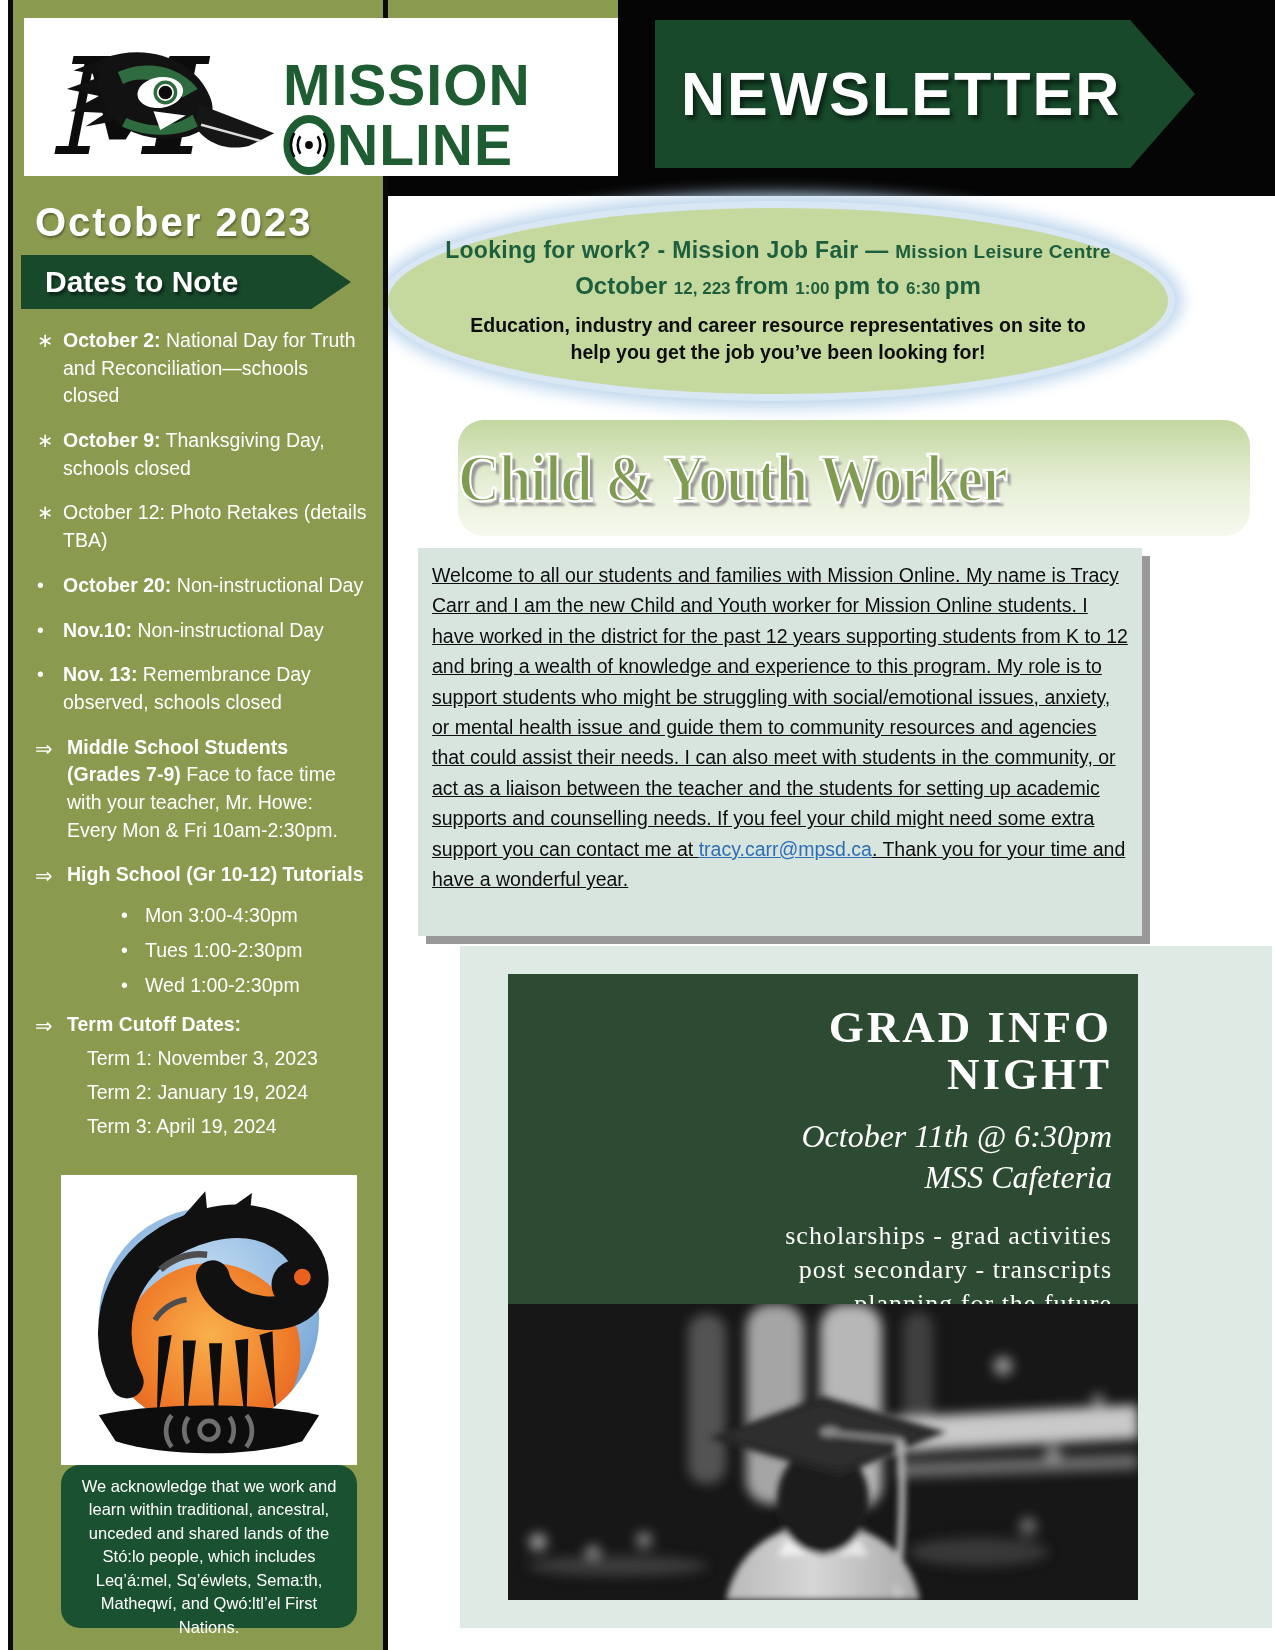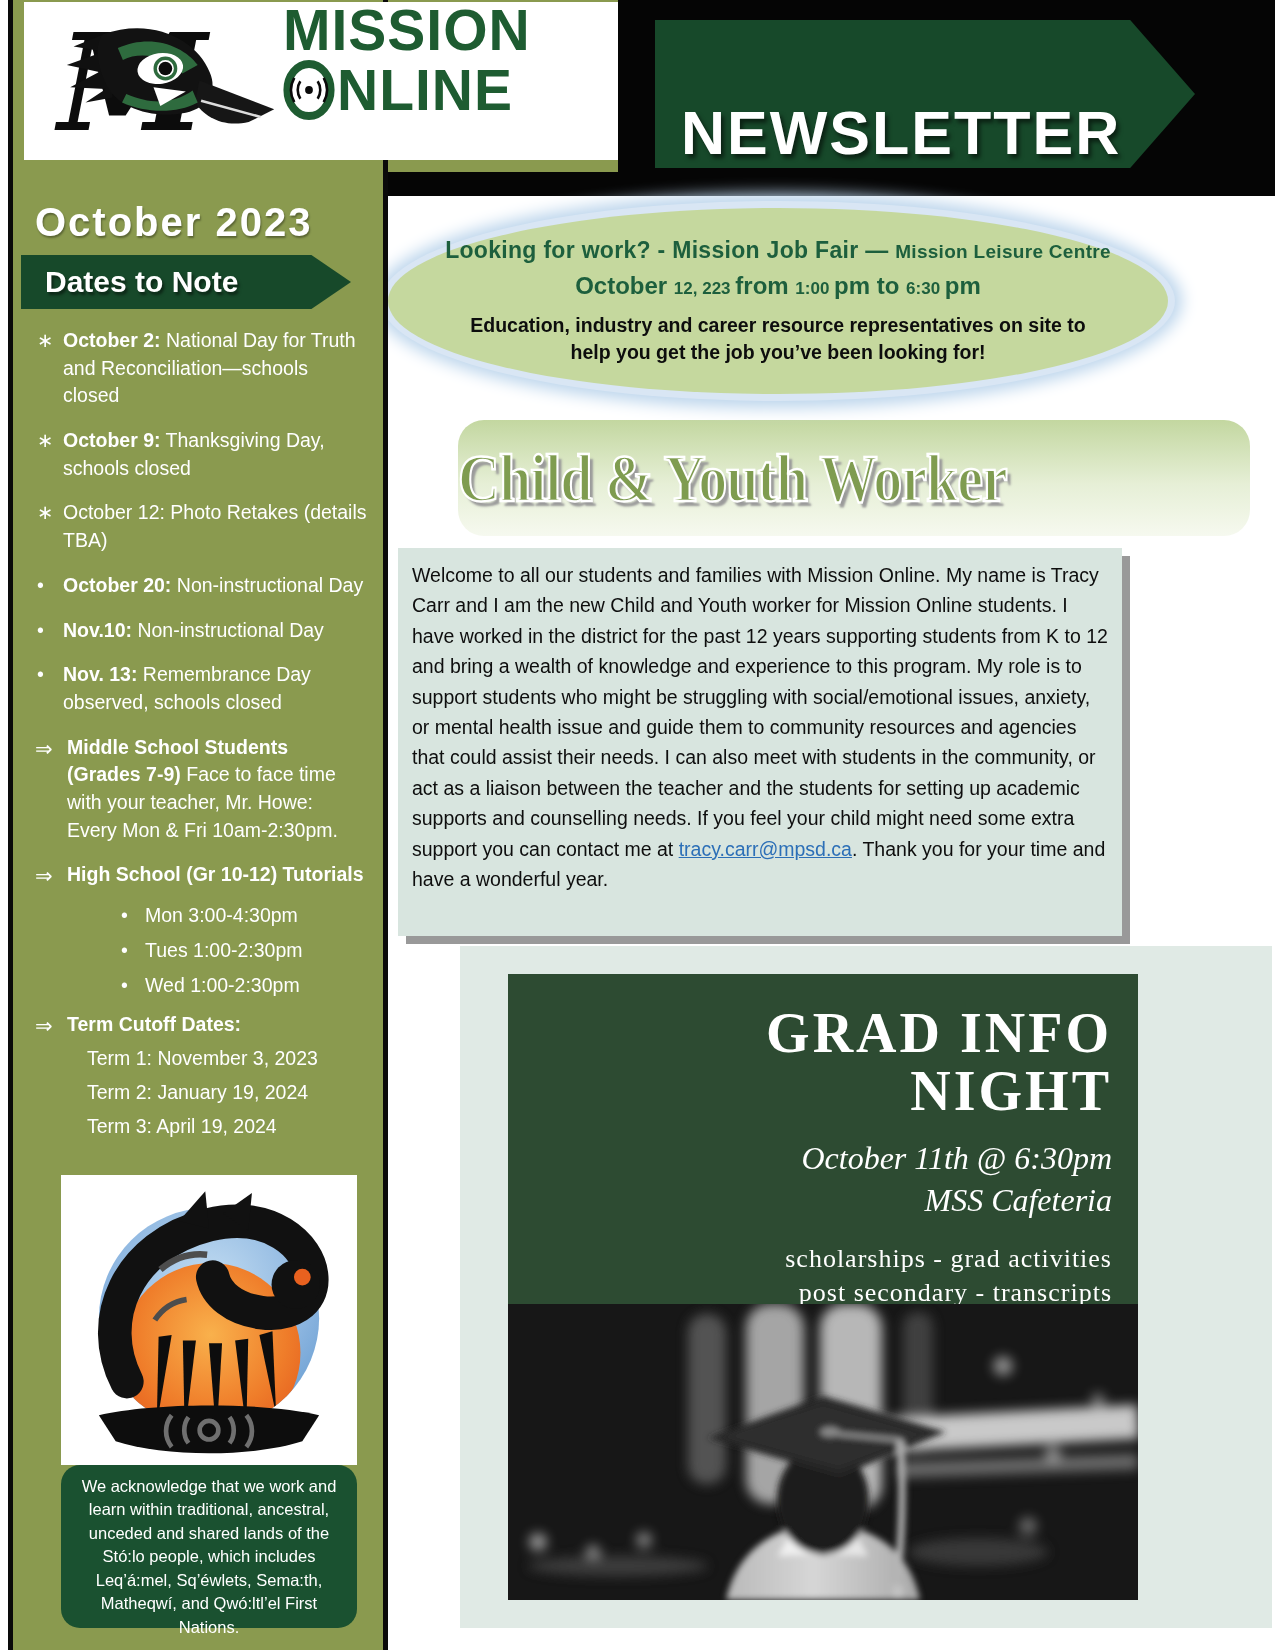--- a/index.html
+++ b/index.html
@@ -3,30 +3,30 @@
 <meta charset="utf-8">
 <style>
   html,body{margin:0;padding:0;background:#ffffff;}
   .page{position:relative;width:1275px;height:1650px;background:#ffffff;overflow:hidden;
         font-family:"Liberation Sans",sans-serif;}
 
   
   .hdr-olive{position:absolute;left:380px;top:0;width:238px;height:172px;background:#8a9a4f;}
   .hdr-black-main{position:absolute;left:618px;top:0;width:657px;height:196px;background:#050505;}
   .hdr-black-low{position:absolute;left:380px;top:172px;width:238px;height:24px;background:#050505;}
-  .logo-box{position:absolute;left:24px;top:2px;width:594px;height:158px;background:#ffffff;z-index:6;
-            display:flex;align-items:flex-start;}
+  .logo-box{position:absolute;left:24px;top:18px;width:594px;height:158px;background:#ffffff;z-index:6;
+            display:flex;align-items:flex-end;}
   .logo-m{width:255px;height:150px;flex:0 0 auto;margin-left:2px;}
   .brand{display:flex;flex-direction:column;justify-content:center;line-height:1;margin-left:2px;}
   .brand .l1,.brand .l2{font-weight:bold;color:#1e5c31;font-size:57px;letter-spacing:1px;}
   .brand .l2{display:flex;align-items:center;margin-top:0;}
   .radio-o{width:52px;height:62px;margin-right:2px;}
   .news-banner{position:absolute;left:655px;top:20px;width:540px;height:148px;background:#17492a;
                clip-path:polygon(0 0,88% 0,100% 50%,88% 100%,0 100%);
-               display:flex;align-items:flex-end;z-index:7;}
+               display:flex;align-items:center;z-index:7;}
   .news-banner span{color:#ffffff;font-size:61px;font-weight:bold;letter-spacing:2px;padding-left:26px;
                     text-shadow:3px 4px 4px rgba(0,0,0,.55);}
 
   
   .sidebar{position:absolute;left:8px;top:0;width:380px;height:1650px;background:#8a9a4f;
            border-left:5px solid #0a0a0a;border-right:5px solid #0a0a0a;box-sizing:border-box;
            color:#ffffff;z-index:3;}
   .sb-inner{padding:200px 16px 0 22px;}
   .sb-month{font-size:40px;font-weight:bold;letter-spacing:2px;text-shadow:1px 2px 2px rgba(0,0,0,.35);}
   .sb-banner{margin:10px 0 18px -14px;width:330px;height:54px;background:#17492a;
@@ -55,30 +55,30 @@
   .jf-l2 .sm{font-size:17px;}
   .jf-body{color:#0d0d0d;font-weight:bold;font-size:19.5px;line-height:1.35;margin-top:12px;max-width:660px;}
 
   .cyw-box{position:absolute;left:458px;top:420px;width:792px;height:116px;border-radius:26px;
            background:linear-gradient(to bottom,#c3d7a0 0%,#e6efd6 55%,#f6f9ef 100%);
            display:flex;align-items:center;font-family:Liberation Serif, serif;}
   .cyw-title{font-size:58px;font-weight:bold;color:#7f9c50;white-space:nowrap;
              -webkit-text-stroke:2px #ffffff;text-shadow:4px 4px 2px #9a9a9a;
              transform:scaleY(1.15);letter-spacing:-1px;}
 
-  .tracy-box{position:absolute;left:398px;top:548px;width:724px;height:388px;background:#d8e5df;
+  .tracy-box{position:absolute;left:418px;top:548px;width:724px;height:388px;background:#d8e5df;
              box-shadow:8px 8px 0 #999999;box-sizing:border-box;padding:12px 14px;
-             font-size:19.5px;line-height:1.56;color:#0e0e0e;}
+             font-size:19.5px;line-height:1.56;color:#0e0e0e;text-decoration:underline;}
   .tracy-box a{color:#2c6fb7;text-decoration:underline;}
 
   .grad-wrap{position:absolute;left:460px;top:946px;width:812px;height:682px;background:#e0eae5;}
   .grad-poster{position:absolute;left:48px;top:28px;width:630px;}
   .grad-green{background:#2d4b32;height:330px;box-sizing:border-box;padding:30px 26px 0 0;
               text-align:right;color:#ffffff;font-family:"Liberation Serif",serif;}
-  .grad-title{font-size:56px;line-height:1.04;letter-spacing:3px;font-weight:bold;}
+  .grad-title{font-size:45px;line-height:1.04;letter-spacing:3px;font-weight:bold;}
   .grad-date{font-style:italic;font-size:32px;margin-top:18px;line-height:1.3;}
   .grad-lines{font-size:26px;margin-top:20px;line-height:1.32;letter-spacing:1px;}
   .grad-photo{display:block;width:630px;height:296px;}
 </style>
 </head>
 <body>
 
 <div class="page">
 
   <div class="hdr-olive"></div>

